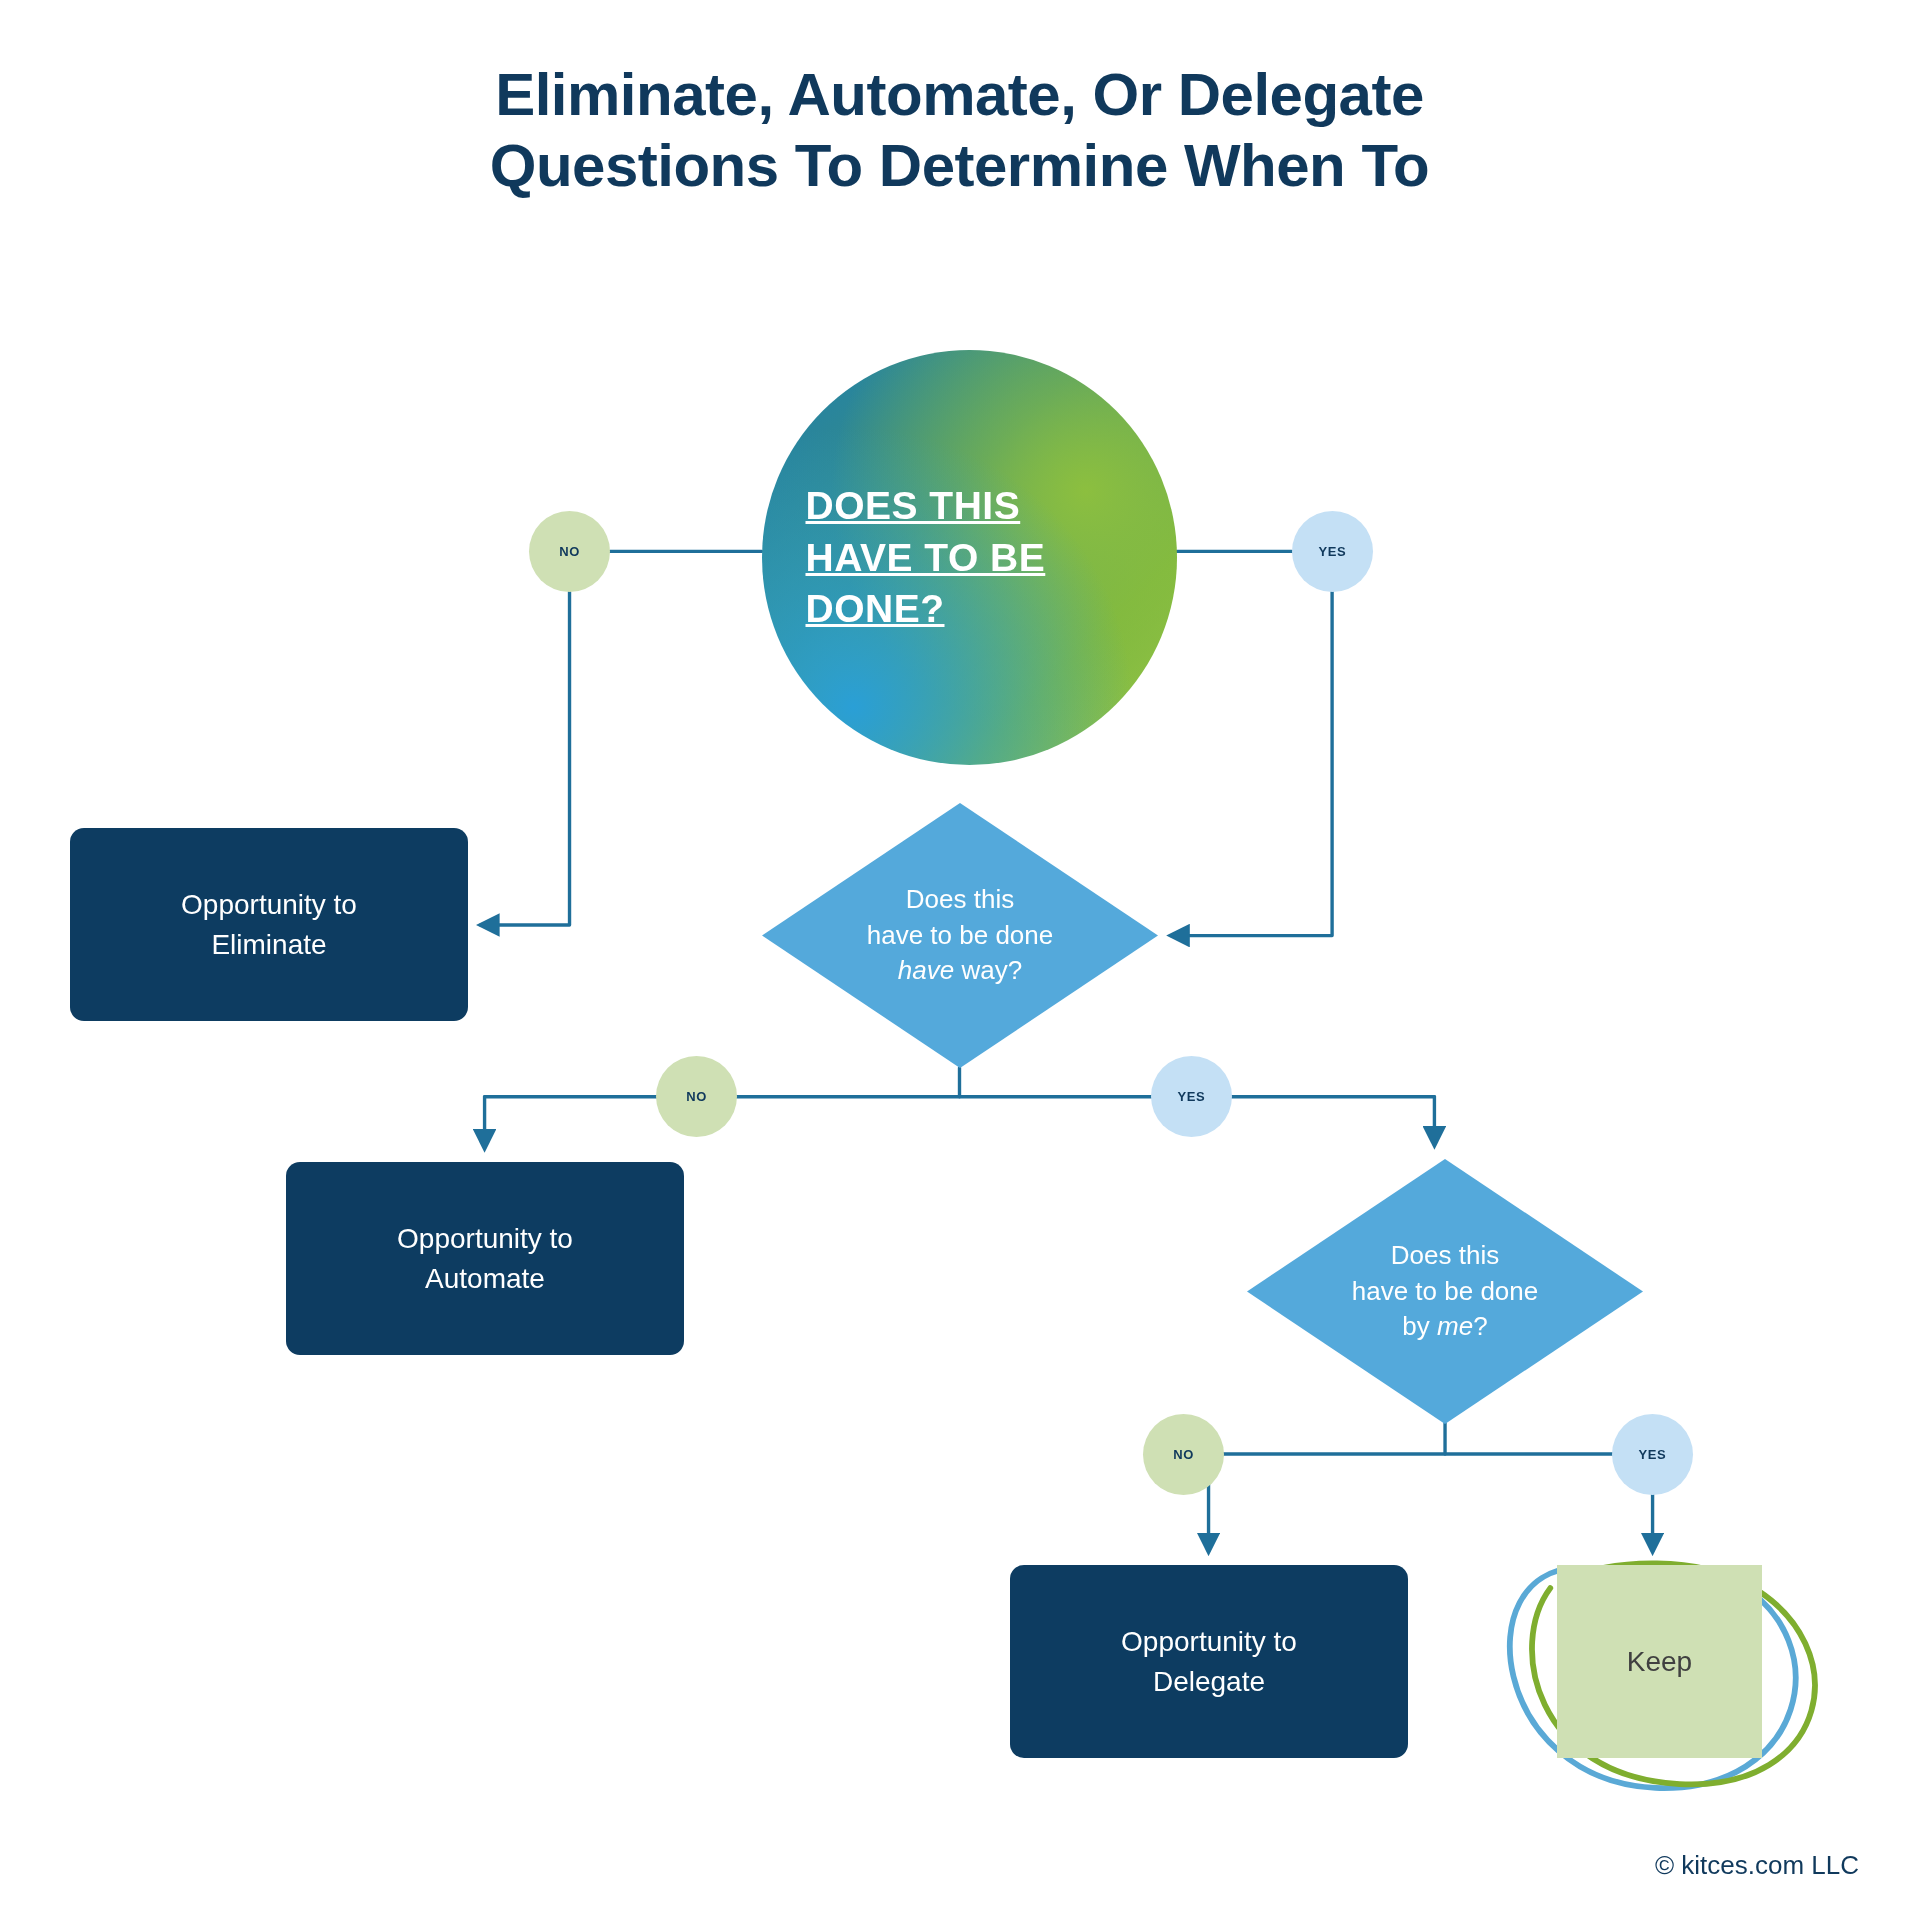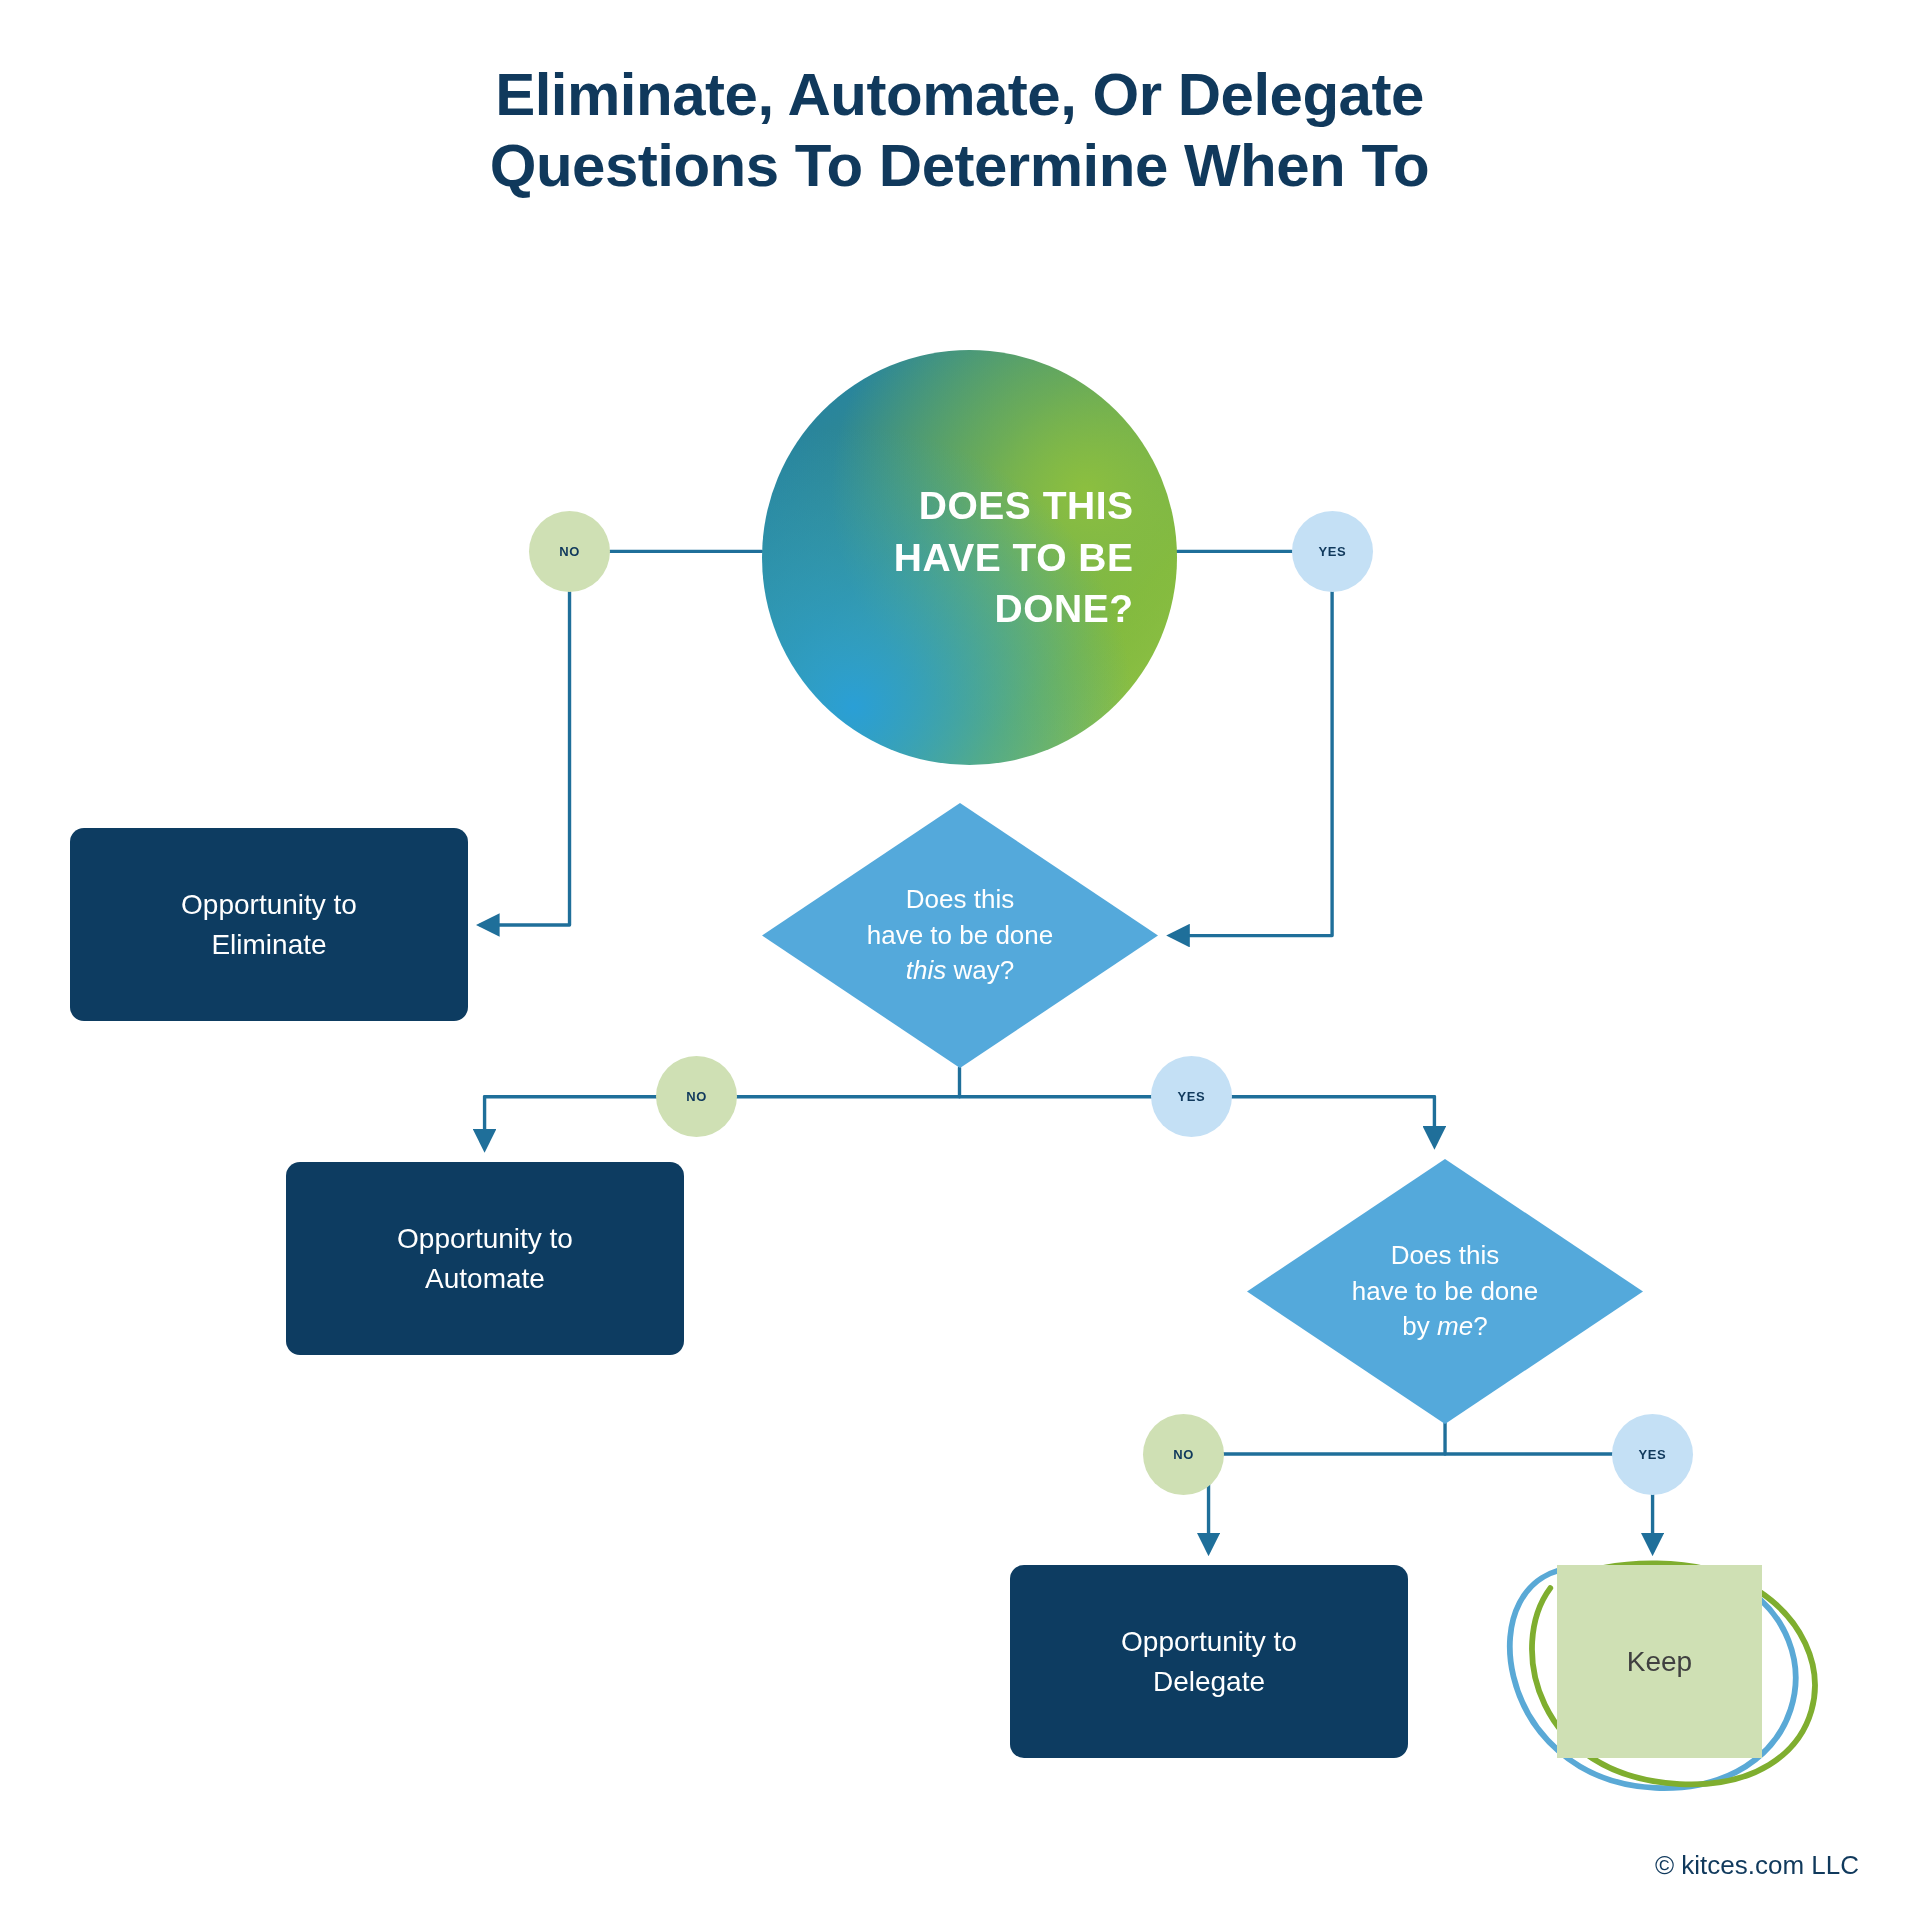--- a/index.html
+++ b/index.html
@@ -58,24 +58,25 @@
       linear-gradient(135deg, #1f7fae 0%, #3a8f7e 40%, #7ab63f 75%, #9ec94a 100%);
     display: flex;
     align-items: center;
     justify-content: center;
   }
   #root-node .root-label {
     color: #ffffff;
     font-size: 39px;
     font-weight: bold;
     line-height: 1.32;
-    text-align: right;
+    text-align: left;
     letter-spacing: 0.5px;
     text-transform: uppercase;
     width: 328px;
+    text-decoration: underline;
   }
 
   
   .diamond {
     position: absolute;
     display: flex;
     align-items: center;
     justify-content: center;
   }
   .diamond .shape {
@@ -214,21 +215,21 @@
 
   <div id="root-node">
     <div class="root-label">DOES THIS HAVE TO BE DONE?</div>
   </div>
 
   <div id="d-this-way" class="diamond">
     <div class="shape"></div>
     <div class="dlabel">
       <span>Does this</span><br>
       <span>have to be done</span><br>
-      <span></span><em>this</em><span> way?</span>
+      <span></span><em>have</em><span> way?</span>
     </div>
   </div>
 
   <div id="d-by-me" class="diamond">
     <div class="shape"></div>
     <div class="dlabel">
       <span>Does this</span><br>
       <span>have to be done</span><br>
       <span>by </span><em>me</em><span>?</span>
     </div>

